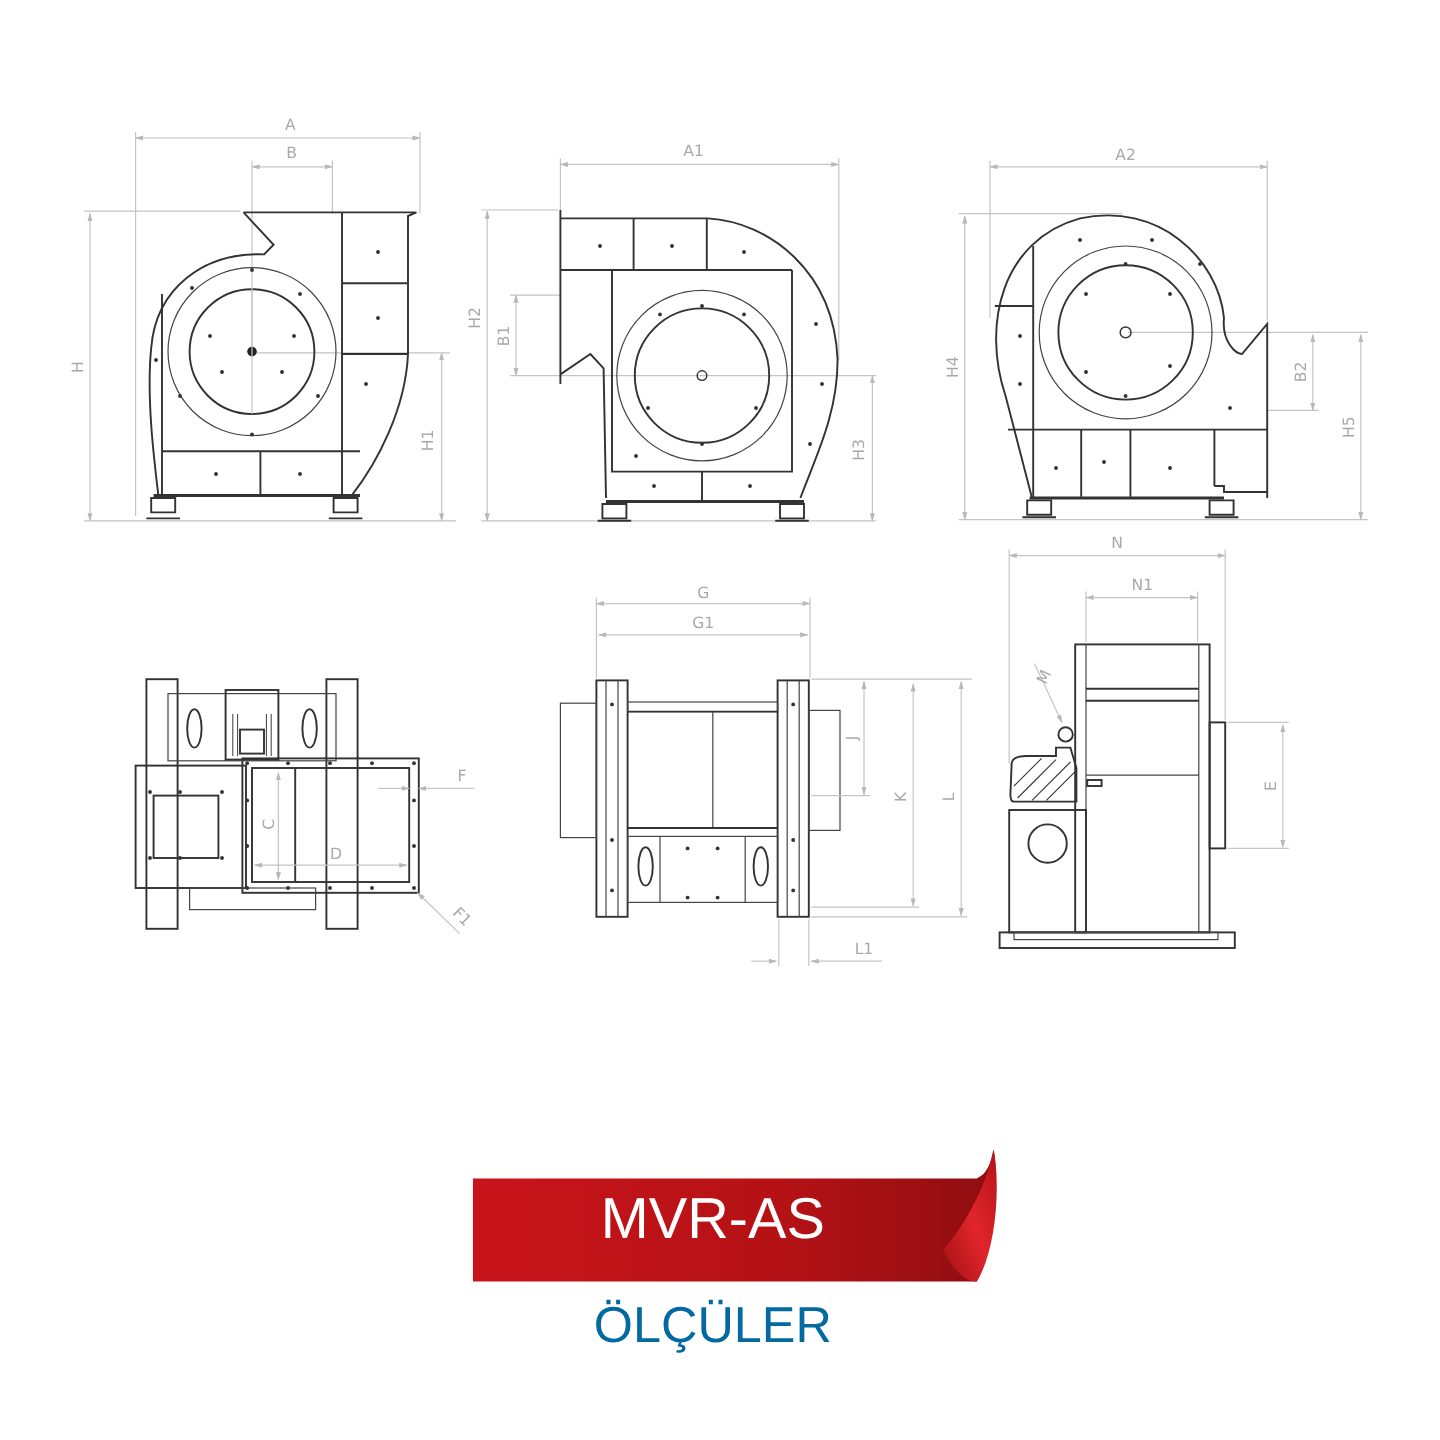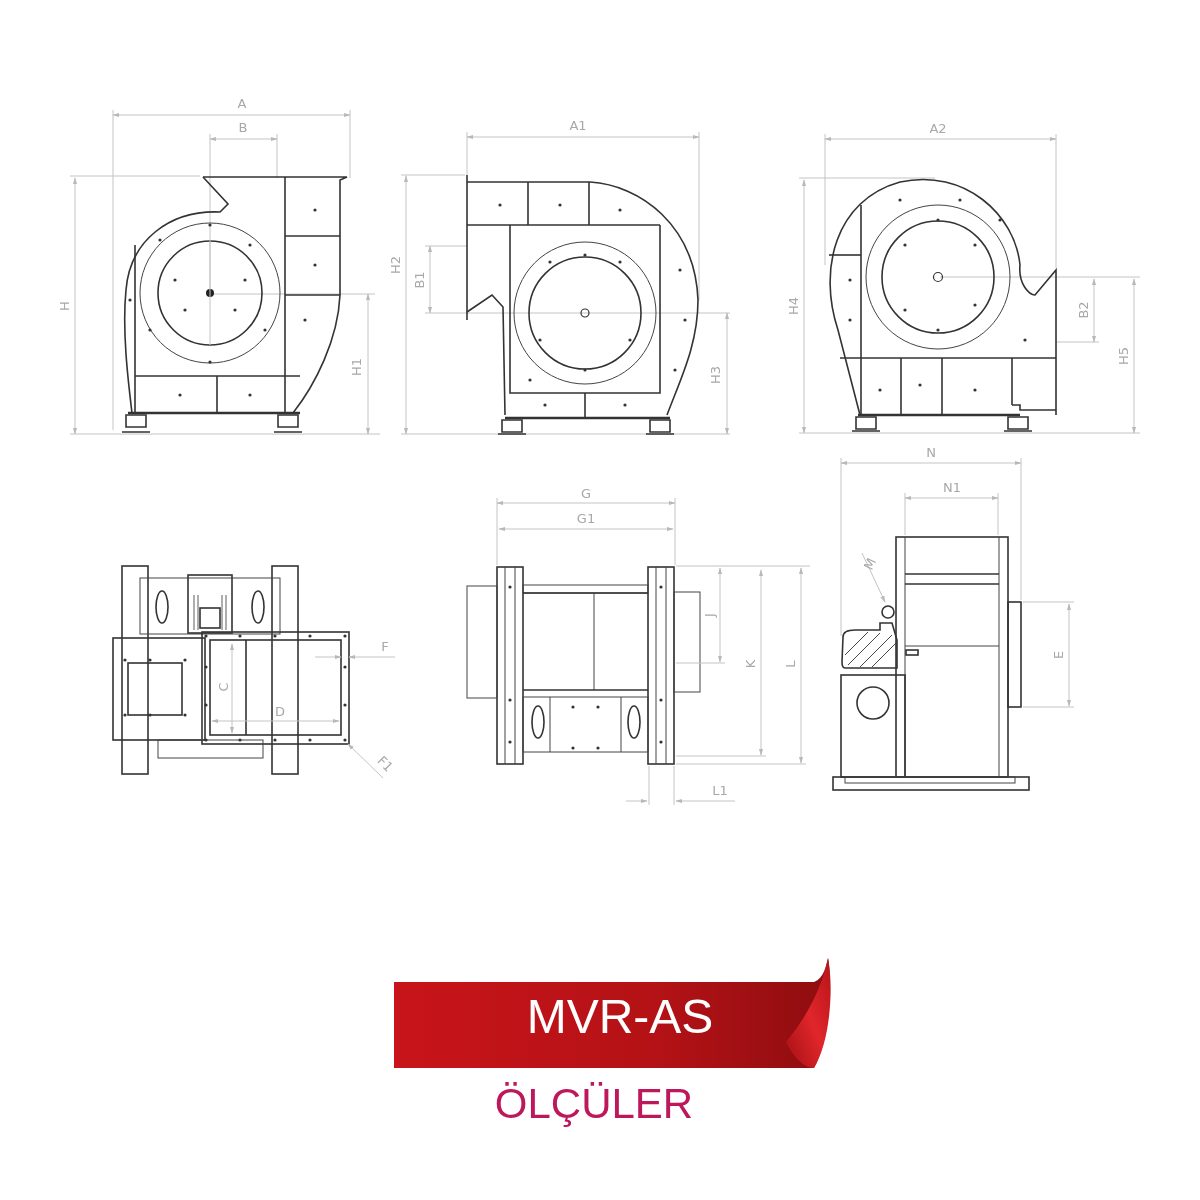--- a/index.html
+++ b/index.html
@@ -5,22 +5,22 @@
   html, body { margin: 0; padding: 0; background: #ffffff; }
   body { width: 1200px; height: 1200px; position: relative; overflow: hidden; font-family: "DejaVu Sans", sans-serif; }
   .drawing { position: absolute; left: 0; top: 0; width: 1200px; height: 1200px; }
   .dim-label { font-family: "DejaVu Sans", sans-serif; font-size: 13px; fill: #a8a8a8; }
   .dim { stroke: #c4c4c4; stroke-width: 1; fill: none; }
   .part { stroke: #333333; stroke-width: 1.6; fill: none; }
   .part-thin { stroke: #444444; stroke-width: 1; fill: none; }
   .rivet { fill: #333333; }
   .banner { position: absolute; left: 394px; top: 958px; width: 440px; height: 112px; }
   .banner-title { position: absolute; left: 394px; top: 982px; width: 400px; text-align: center; color: #ffffff;
-    font-family: "Liberation Sans", sans-serif; font-size: 48px; line-height: 70px; padding-left: 26px; }
-  .subtitle { position: absolute; left: 394px; top: 1076px; width: 400px; text-align: center; color: #be185d;
+    font-family: "Liberation Sans", sans-serif; font-size: 48px; line-height: 70px; }
+  .subtitle { position: absolute; left: 394px; top: 1076px; width: 400px; text-align: center; color: #0369a1;
     font-family: "Liberation Sans", sans-serif; font-size: 42px; line-height: 56px; }
 </style>
 </head>
 <body>
 
 <svg class="drawing" viewBox="0 0 1200 1200" xmlns="http://www.w3.org/2000/svg">
   <defs>
     <marker id="arr" viewBox="0 0 10 10" refX="9" refY="5" markerWidth="7" markerHeight="7" orient="auto-start-reverse">
       <path d="M0,2 L10,5 L0,8 z" fill="#b8b8b8"></path>
     </marker>

